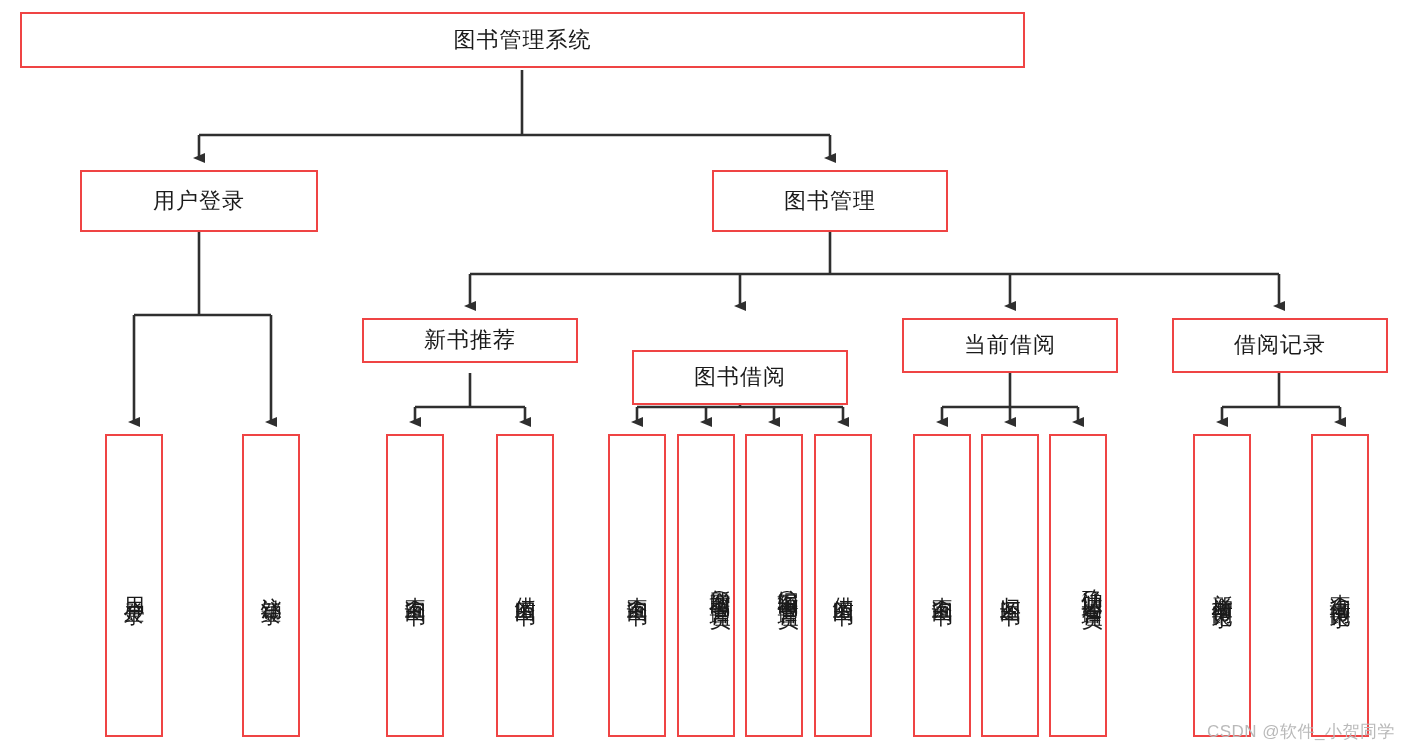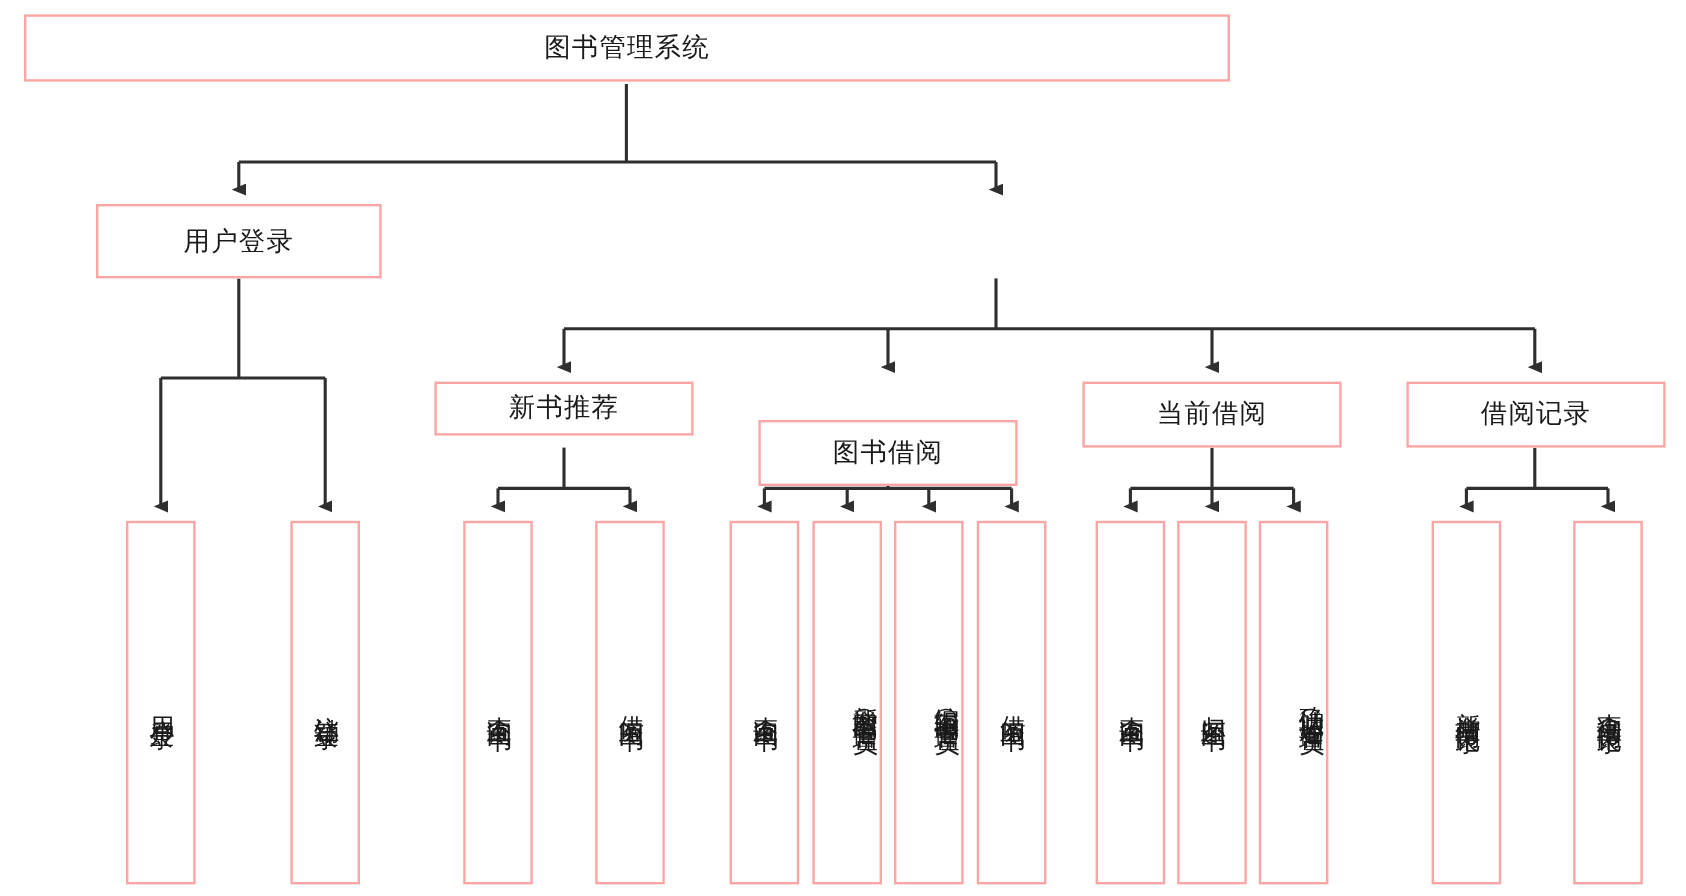--- a/index.html
+++ b/index.html
@@ -22,21 +22,21 @@
     left: 0;
     top: 0;
     width: 1405px;
     height: 747px;
     pointer-events: none;
   }
   .node {
     position: absolute;
     box-sizing: border-box;
     background: #ffffff;
-    border: 2px solid #fca5a5;
+    border: 2px solid #ef4444;
     display: flex;
     align-items: center;
     justify-content: center;
     color: #1a1a1a;
     text-align: center;
     z-index: 2;
   }
   .node.horizontal {
     font-size: 22px;
     line-height: 1.2;
@@ -128,20 +128,23 @@
     </g>
   </svg>
 
   <div class="node horizontal" style="left:20px; top:12px; width:1005px; height:56px;">
     <span class="node-label">图书管理系统</span>
   </div>
 
   <div class="node horizontal" style="left:80px; top:170px; width:238px; height:62px;">
     <span class="node-label">用户登录</span>
   </div>
+  <div class="node horizontal" style="left:712px; top:170px; width:236px; height:62px;">
+    <span class="node-label">图书管理</span>
+  </div>
 
   <div class="node horizontal" style="left:362px; top:318px; width:216px; height:45px;">
     <span class="node-label">新书推荐</span>
   </div>
   <div class="node horizontal" style="left:632px; top:318px; width:216px; height:55px;margin-top:32px;">
     <span class="node-label">图书借阅</span>
   </div>
   <div class="node horizontal" style="left:1172px; top:318px; width:216px; height:55px;">
     <span class="node-label">借阅记录</span>
   </div>
@@ -186,14 +189,15 @@
     <span class="node-label">确认归还（管理员）</span>
   </div>
 
   <div class="node vertical" style="left:1193px; top:434px; width:58px; height:303px; align-items:center;">
     <span class="node-label">新增借阅记录</span>
   </div>
   <div class="node vertical" style="left:1311px; top:434px; width:58px; height:303px; align-items:center;">
     <span class="node-label">查询借阅记录</span>
   </div>
 
+  <div id="watermark">CSDN @软件_小贺同学</div>
 
 </div>
 
 </body></html>

